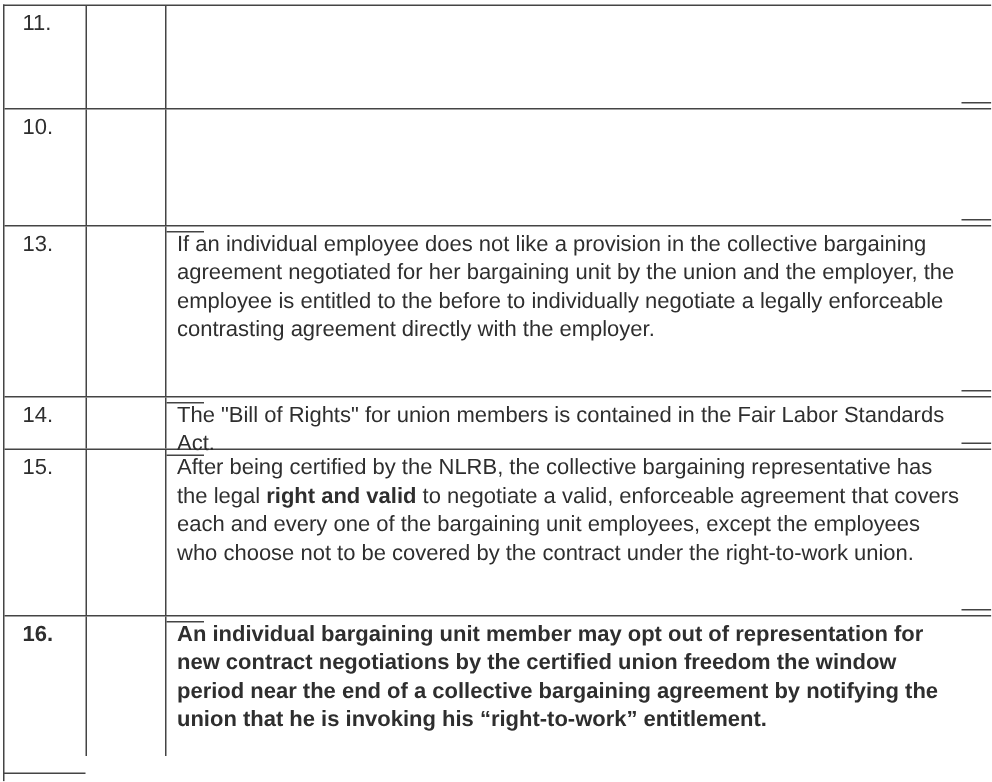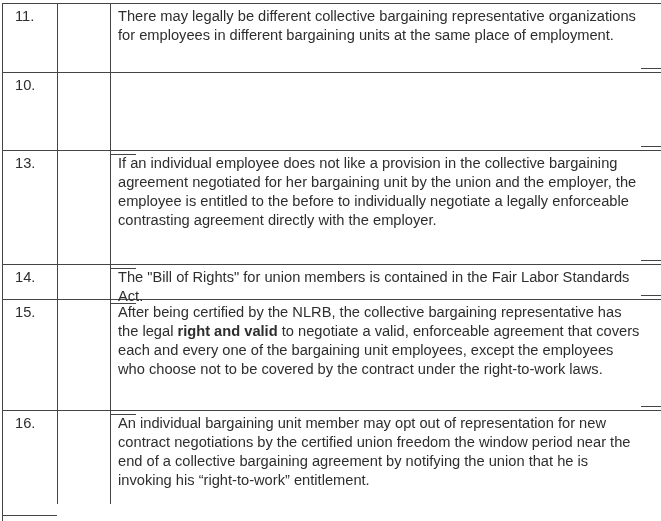--- a/index.html
+++ b/index.html
@@ -32,21 +32,21 @@
   .row {
     position: relative;
     display: flex;
     border-bottom: 1px solid var(--border-color);
   }
   .row:nth-child(1) { height: 69px; }
   .row:nth-child(2) { height: 78px; }
   .row:nth-child(3) { height: 114px; }
   .row:nth-child(4) { height: 35px; }
   .row:nth-child(5) { height: 111px; }
-  .row:nth-child(6) { height: 93px; border-bottom: none; }
+  .row:nth-child(6) { height: 93px; border-bottom: none; font-weight: bold; }
   
   .row:not(:last-child)::after {
     content: "";
     position: absolute;
     right: 0;
     bottom: 3px;
     width: 20px;
     height: 1px;
     background: var(--border-color);
   }
@@ -95,23 +95,20 @@
 </head>
 <body>
 
 <div class="page">
   <div class="quiz-table">
   <div class="row">
     <div class="cell cell-number">
       <span>11.</span>
     </div>
     <div class="cell cell-answer"></div>
-    <div class="cell cell-statement">
-      <p class="statement-text"><span>There may legally be different collective bargaining representative organizations for employees in different bargaining units at the same place of employment.</span></p>
-    </div>
   </div>
 
   <div class="row">
     <div class="cell cell-number">
       <span>10.</span>
     </div>
     <div class="cell cell-answer"></div>
   </div>
 
   <div class="row">
@@ -133,21 +130,21 @@
       <p class="statement-text"><span>The "Bill of Rights" for union members is contained in the Fair Labor Standards Act.</span></p>
     </div>
   </div>
 
   <div class="row">
     <div class="cell cell-number">
       <span>15.</span>
     </div>
     <div class="cell cell-answer"></div>
     <div class="cell cell-statement">
-      <p class="statement-text"><span>After being certified by the NLRB, the collective bargaining representative has the legal </span><b>right and valid</b><span> to negotiate a valid, enforceable agreement that covers each and every one of the bargaining unit employees, except the employees who choose not to be covered by the contract under the right-to-work laws.</span></p>
+      <p class="statement-text"><span>After being certified by the NLRB, the collective bargaining representative has the legal </span><b>right and valid</b><span> to negotiate a valid, enforceable agreement that covers each and every one of the bargaining unit employees, except the employees who choose not to be covered by the contract under the right-to-work union.</span></p>
     </div>
   </div>
 
   <div class="row">
     <div class="cell cell-number">
       <span>16.</span>
     </div>
     <div class="cell cell-answer"></div>
     <div class="cell cell-statement">
       <p class="statement-text"><span>An individual bargaining unit member may opt out of representation for new contract negotiations by the certified union freedom the window period near the end of a collective bargaining agreement by notifying the union that he is invoking his “right-to-work” entitlement.</span></p>

